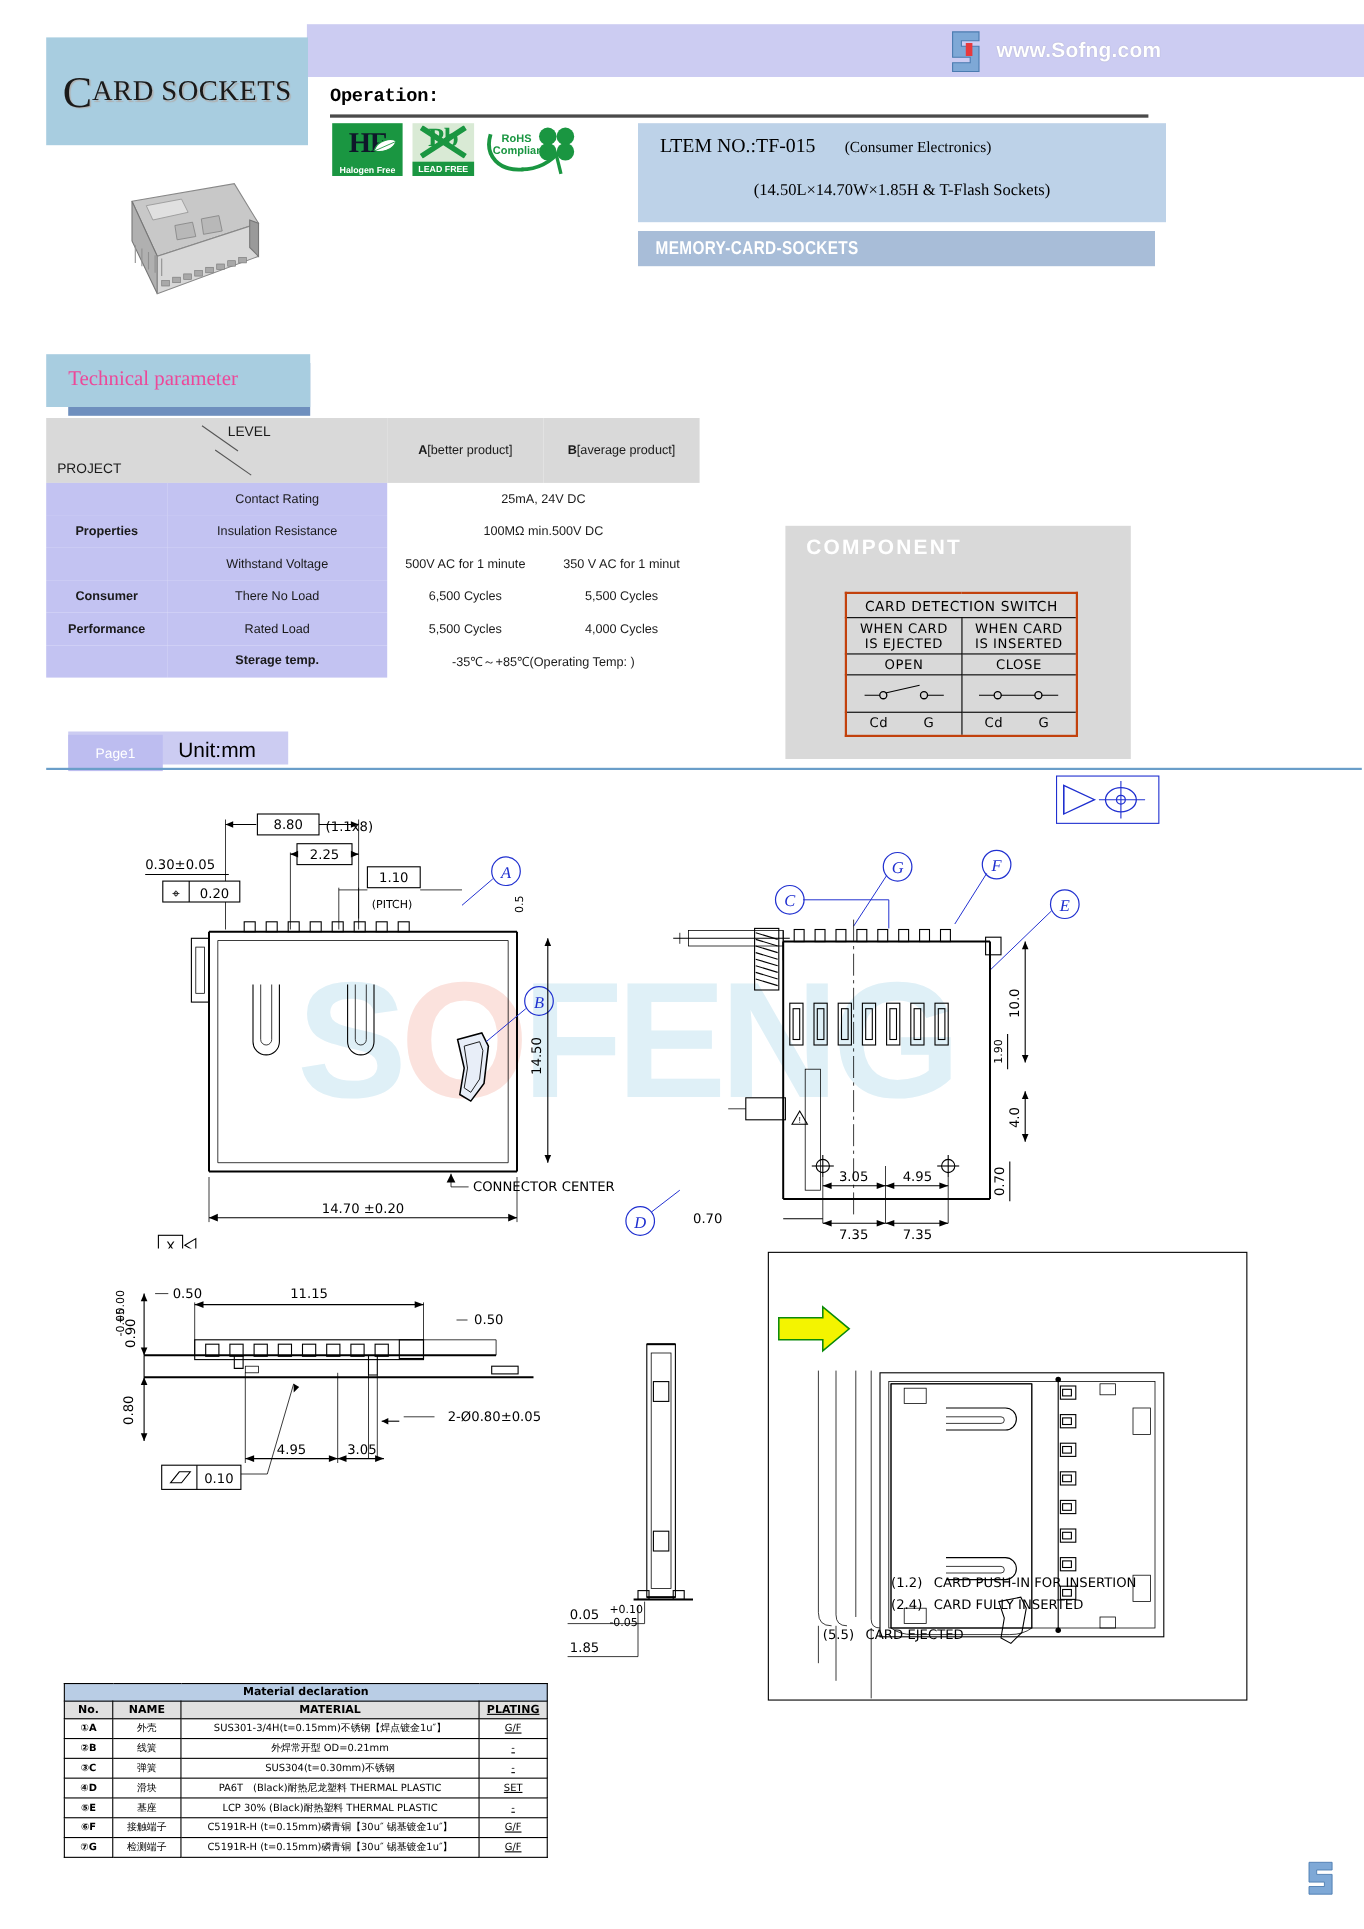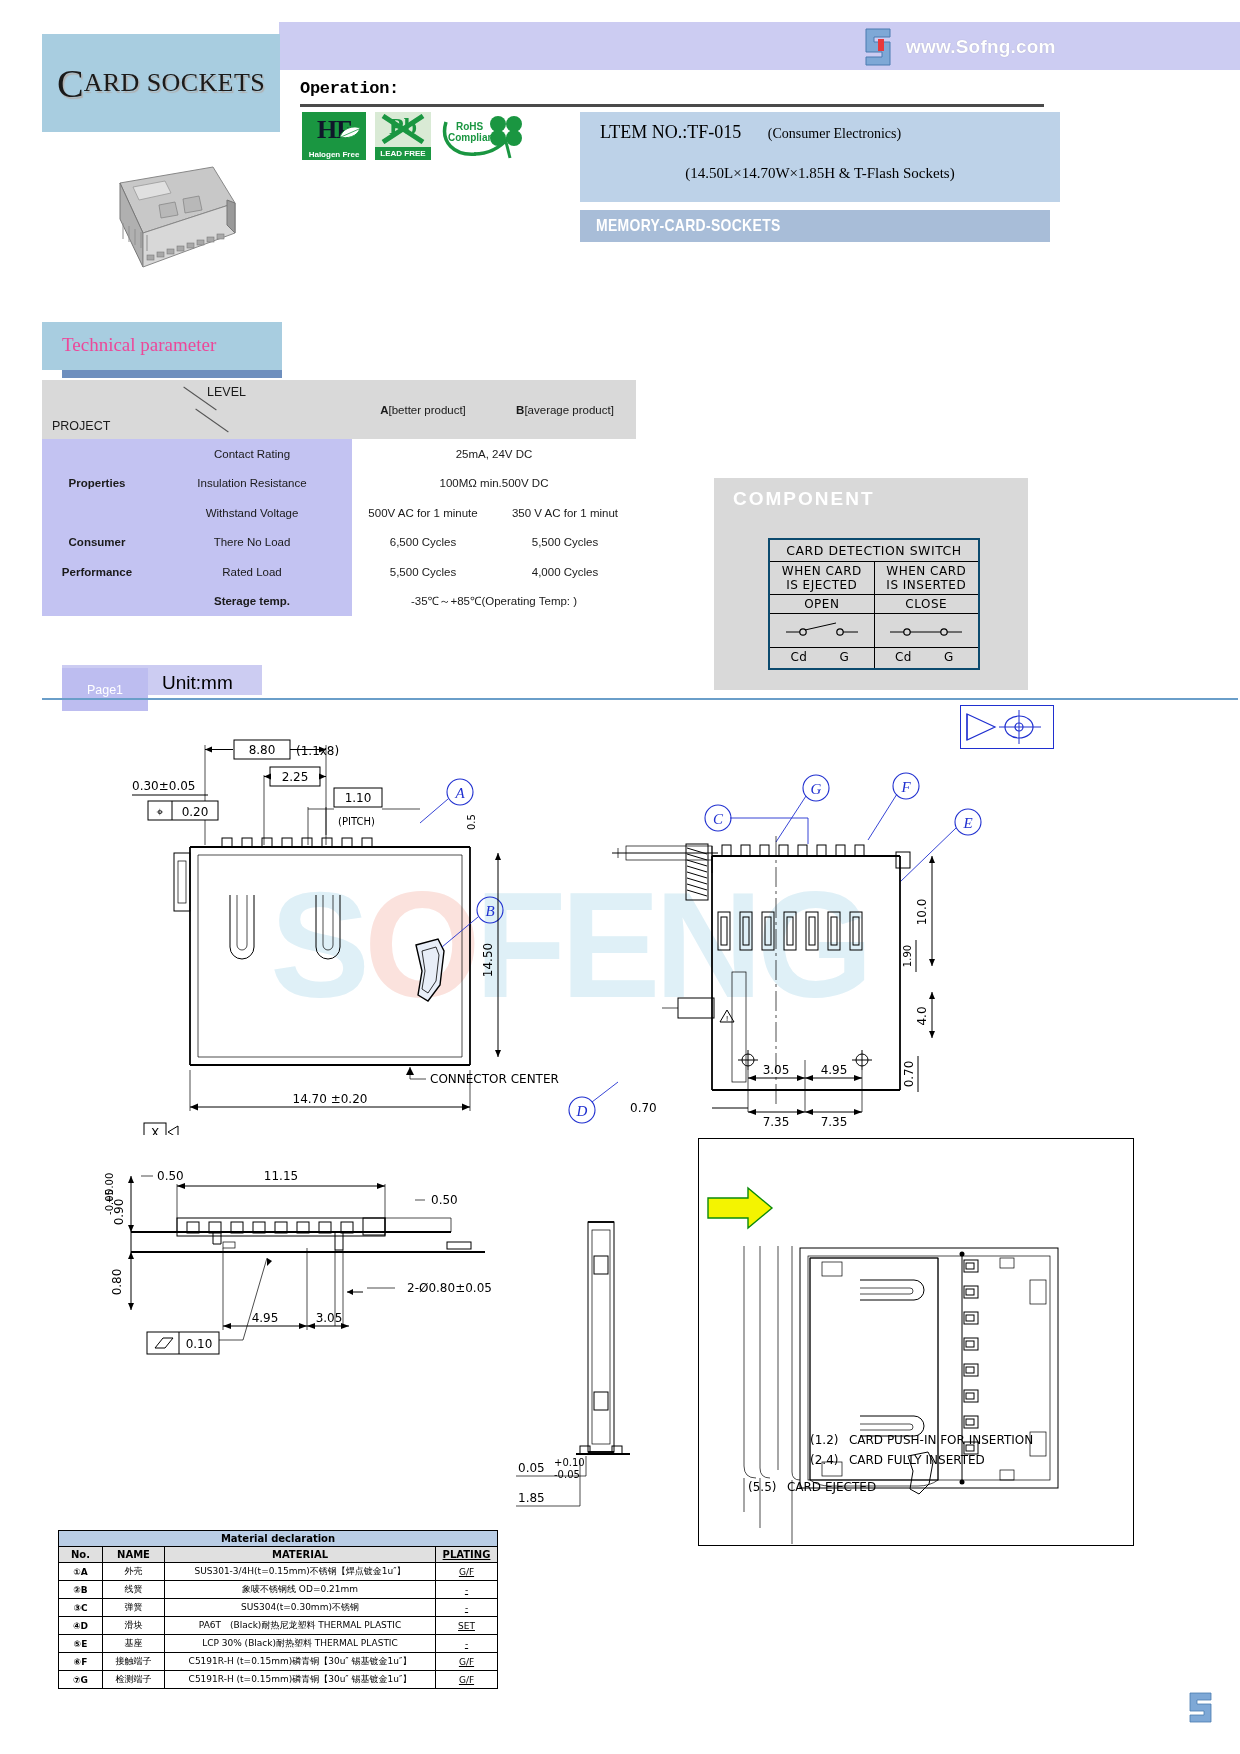--- a/index.html
+++ b/index.html
@@ -85,33 +85,33 @@
   #spec-head-left .prj { position:absolute; left:10px; bottom:6px; font-size:12.5px; }
   #spec-head-left .sl1, #spec-head-left .sl2 { position:absolute; background:#555; height:1px; }
   #spec-head-left .sl1 { left:138px; top:18px; width:40px; transform:rotate(35deg); }
   #spec-head-left .sl2 { left:150px; top:40px; width:40px; transform:rotate(35deg); }
 
   
   #component-box { left:714px; top:478px; width:314px; height:212px; background:#d9d9d9; }
   #component-label { left:733px; top:488px; color:#ffffff; font-weight:bold; font-size:19px;
                      letter-spacing:2px; }
   #switch-table { left:768px; top:538px; width:212px; border-collapse:collapse;
-                  border:2px solid #0c4a6e; background:transparent; }
+                  border:2px solid #c2410c; background:transparent; }
   #switch-table td { border:1.6px solid #000; text-align:center;
                      font-family:"DejaVu Sans", sans-serif; font-size:12px; padding:2px 0;
                      letter-spacing:0.5px; }
   #switch-table td.title-c { font-size:12.5px; padding:3px 0; }
   .sw-sym { height:34px; position:relative; }
   .sw-sym svg { position:absolute; left:50%; top:6px; transform:translateX(-50%); }
   .sw-cdg { font-size:12px; padding-bottom:4px !important; }
   .sw-cdg span { display:inline-block; width:44%; }
 
   
   #page1-lav { left:62px; top:665px; width:200px; height:30px; background:#ccccf2; }
-  #page1-tag { left:62px; top:668px; width:86px; height:43px; background:#bdbdf0;
+  #page1-tag { left:62px; top:668px; width:86px; height:33px; background:#bdbdf0;
                color:#ffffff; font-size:12.5px; display:flex; align-items:center;
                justify-content:center; }
   #unit-mm { left:162px; top:672px; font-size:19px; color:#000; }
   #blue-rule { left:42px; top:698px; width:1196px; height:2px; background:#6a9ec9; }
   #watermark {
     left:270px; top:860px; width:420px; height:170px;
     font-size:150px; font-weight:bold; color:#dff0f7; letter-spacing:-6px;
     font-family:"Liberation Sans", sans-serif; line-height:170px; user-select:none;
   }
   #watermark .o { color:#fbe2dd; }
@@ -796,21 +796,21 @@
   </tr>
   <tr>
     <td class="no-c">①A</td>
     <td class="name-c">外壳</td>
     <td class="mat-c">SUS301-3/4H(t=0.15mm)不锈钢【焊点镀金1u″】</td>
     <td class="plate-c">G/F</td>
   </tr>
   <tr>
     <td class="no-c">②B</td>
     <td class="name-c">线簧</td>
-    <td class="mat-c">象唛不锈钢线 OD=0.21mm</td>
+    <td class="mat-c">外焊常开型 OD=0.21mm</td>
     <td class="plate-c">-</td>
   </tr>
   <tr>
     <td class="no-c">③C</td>
     <td class="name-c">弹簧</td>
     <td class="mat-c">SUS304(t=0.30mm)不锈钢</td>
     <td class="plate-c">-</td>
   </tr>
   <tr>
     <td class="no-c">④D</td>

